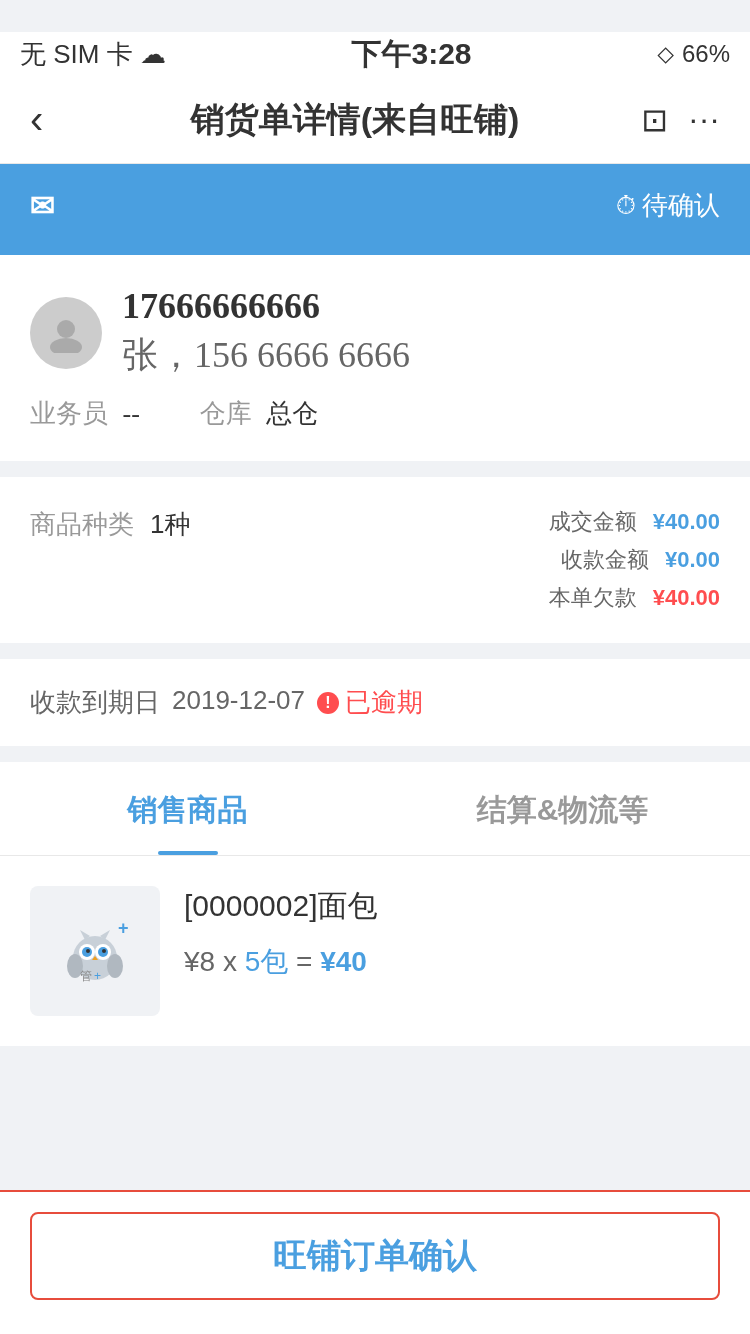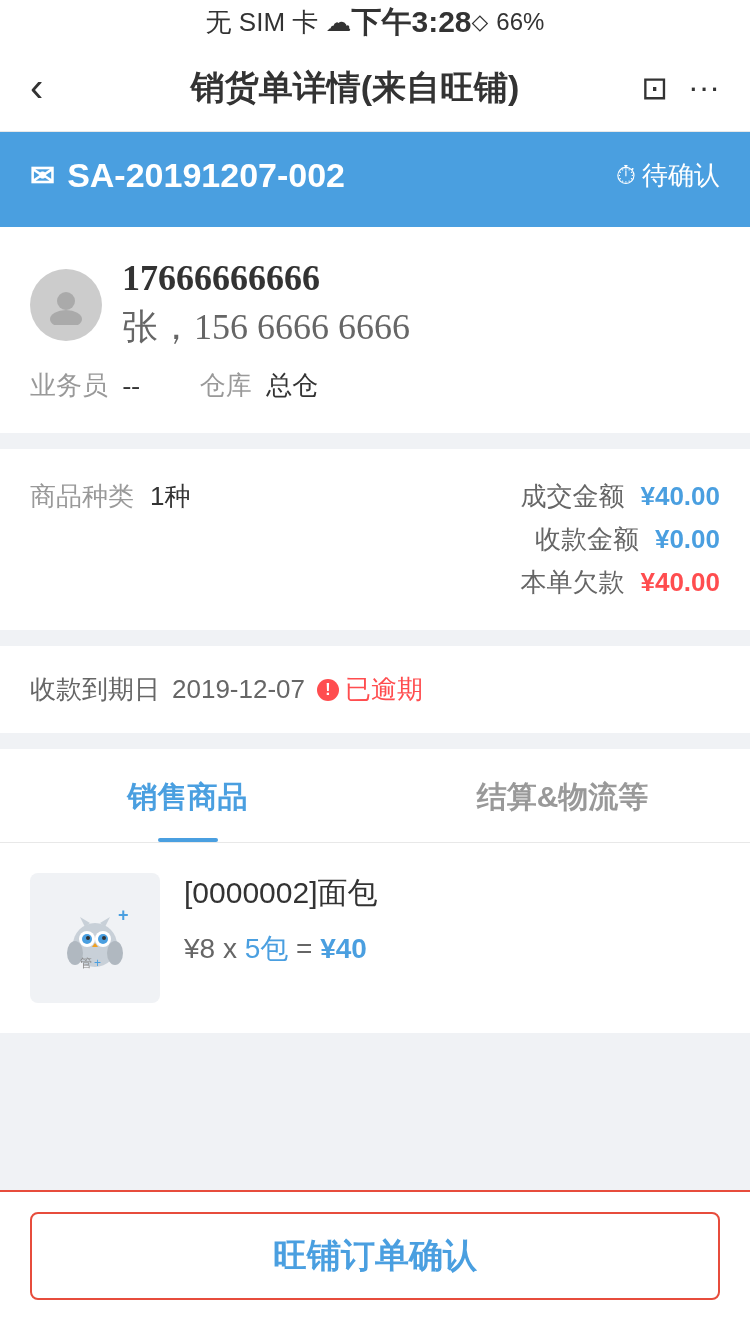--- a/index.html
+++ b/index.html
@@ -13,23 +13,24 @@
       color: #333;
     }
 
     
     .status-bar {
       width: 750px;
       height: 44px;
       background: #fff;
       display: flex;
       align-items: center;
-      justify-content: center;
+      justify-content: space-between;
       padding: 13px 20px;
       font-size: 26px;
+      margin-top: 32px;
     }
     .status-bar-left { display: flex; align-items: center; gap: 10px; }
     .status-bar-center { font-size: 30px; font-weight: 600; }
     .status-bar-right { display: flex; align-items: center; gap: 8px; font-size: 24px; }
 
     
     .nav-bar {
       width: 750px;
       height: 88px;
       background: #fff;
@@ -166,40 +167,39 @@
       color: #666;
     }
     .summary-left .label { color: #999; }
     .summary-left .value { color: #333; margin-left: 6px; font-size: 26px; }
     .summary-right {
       flex: 1;
       display: flex;
       flex-direction: column;
       align-items: flex-end;
       gap: 8px;
-      font-size: 26px;
+      font-size: 22px;
     }
     .summary-right-row {
       display: flex;
       gap: 16px;
       align-items: center;
     }
     .summary-right-row .label { color: #666; }
     .summary-right-row .value-blue { color: #4a9fe0; font-weight: 600; }
     .summary-right-row .value-red { color: #ff4d4f; font-weight: 600; }
 
     
     .due-section {
       background: #fff;
       padding: 26px 30px;
       margin-bottom: 16px;
       font-size: 26px;
       color: #666;
       display: flex;
-      align-items: center;
       gap: 12px;
     }
     .overdue-badge {
       display: flex;
       align-items: center;
       gap: 6px;
       color: #ff4d4f;
       font-size: 26px;
     }
     .overdue-dot {
@@ -339,21 +339,20 @@
   <div class="nav-right">
     <span class="nav-icon">⊡</span>
     <span class="nav-icon">···</span>
   </div>
 </div>
 
 <div class="order-header">
   <div class="order-id-row">
     <div class="order-id">
       <span class="order-id-icon">✉</span>
-      <span>SA-20191207-002</span>
     </div>
     <div class="order-status">
       <span>⏱</span>
       <span>待确认</span>
     </div>
   </div>
 </div>
 
 <div class="customer-section section-card">
   <div class="customer-row">

